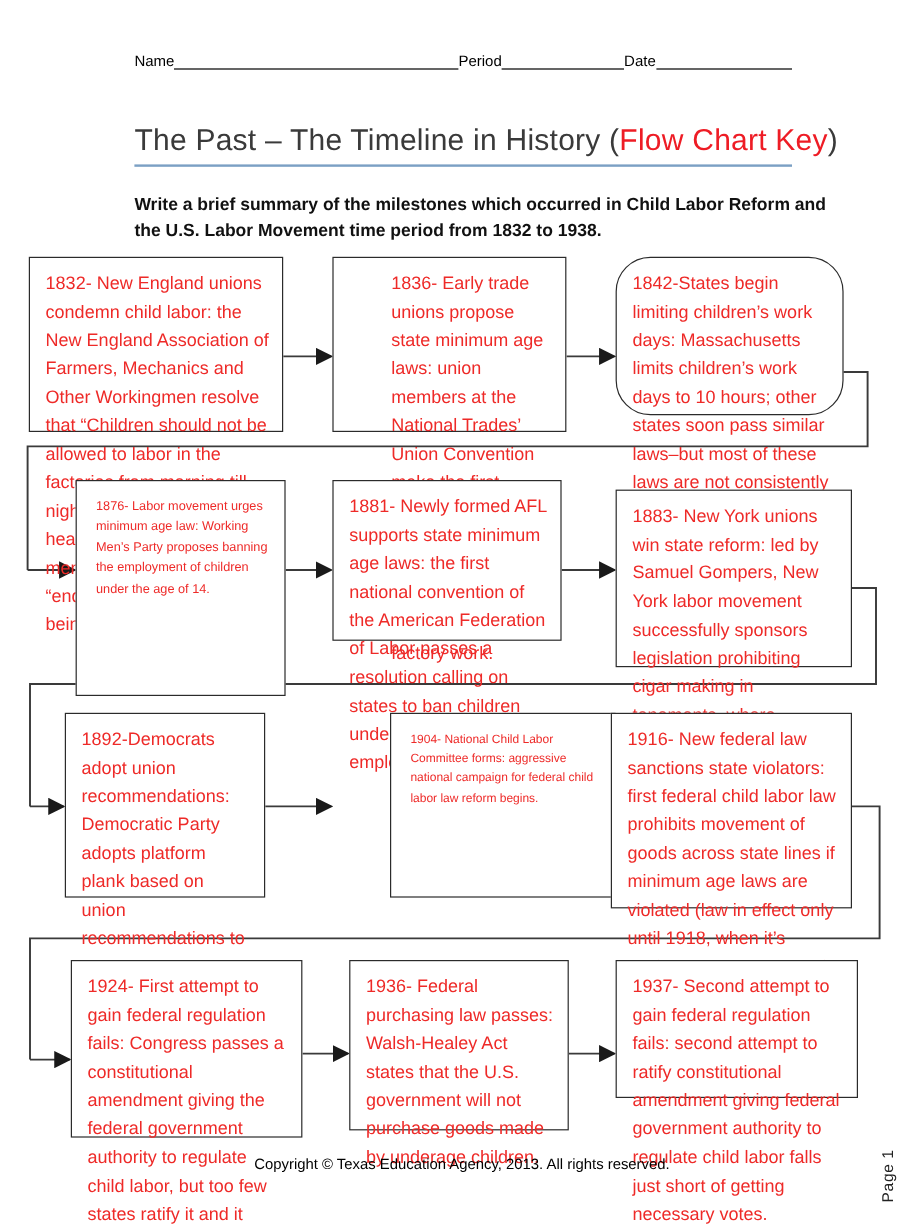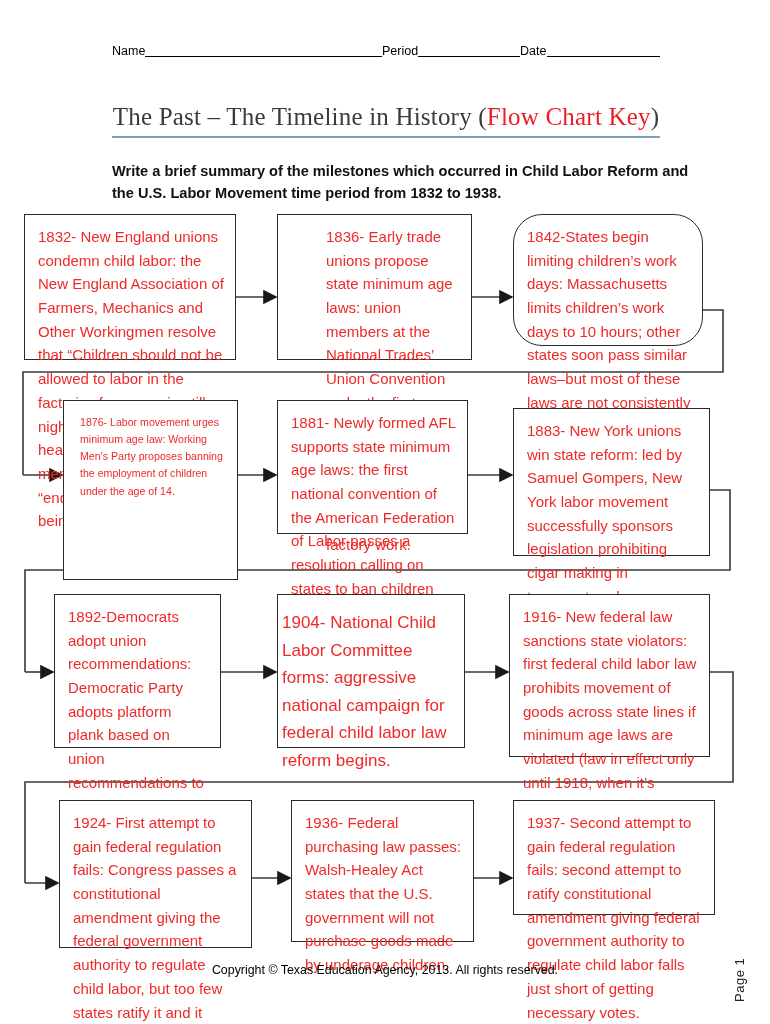--- a/index.html
+++ b/index.html
@@ -13,21 +13,21 @@
     overflow: hidden;
   }
 
   
   .namerow {
     position: absolute;
     left: 112px;
     top: 44px;
     width: 548px;
     display: flex;
-    align-items: center;
+    align-items: flex-end;
     font-size: 12.5px;
     color: #000;
   }
   .namerow .lbl { white-space: nowrap; }
   .namerow .rule {
     border-bottom: 1px solid #000;
     height: 11px;
     display: inline-block;
   }
   .rule-name { width: 246px; }
@@ -38,21 +38,21 @@
   .title-wrap {
     position: absolute;
     left: 112px;
     top: 103px;
     width: 548px;
     text-align: center;
     border-bottom: 2px solid #7ba0c4;
     padding-bottom: 5px;
   }
   .title {
-    font-family: Liberation Serif, serif;
+    font-family: Liberation Sans, sans-serif;
     font-size: 25px;
     color: #3a3a3a;
     letter-spacing: .2px;
     white-space: nowrap;
   }
   .title .accent { color: #ee1c25; }
 
   
   .instructions {
     position: absolute;
@@ -79,21 +79,21 @@
   
   .box {
     position: absolute;
     border: 1.2px solid #2b2b2b;
     background: #fff;
     color: #ee2a28;
     padding: 10px 11px 8px 13px;
     line-height: 1.58;
     font-size: 15px;
   }
-  .box.big { font-size: 17px; line-height: 1.62; padding-top: 14px; padding-left: 4px; }
+  .box.big { font-size: 10px; line-height: 1.62; padding-top: 14px; padding-left: 16px; margin-left: 48px; }
   .box.mid { font-size: 10.6px; line-height: 1.62; padding-top: 13px; padding-left: 16px; }
 
   
   .footer {
     position: absolute;
     left: 0;
     top: 962px;
     width: 770px;
     text-align: center;
     font-size: 12.4px;

